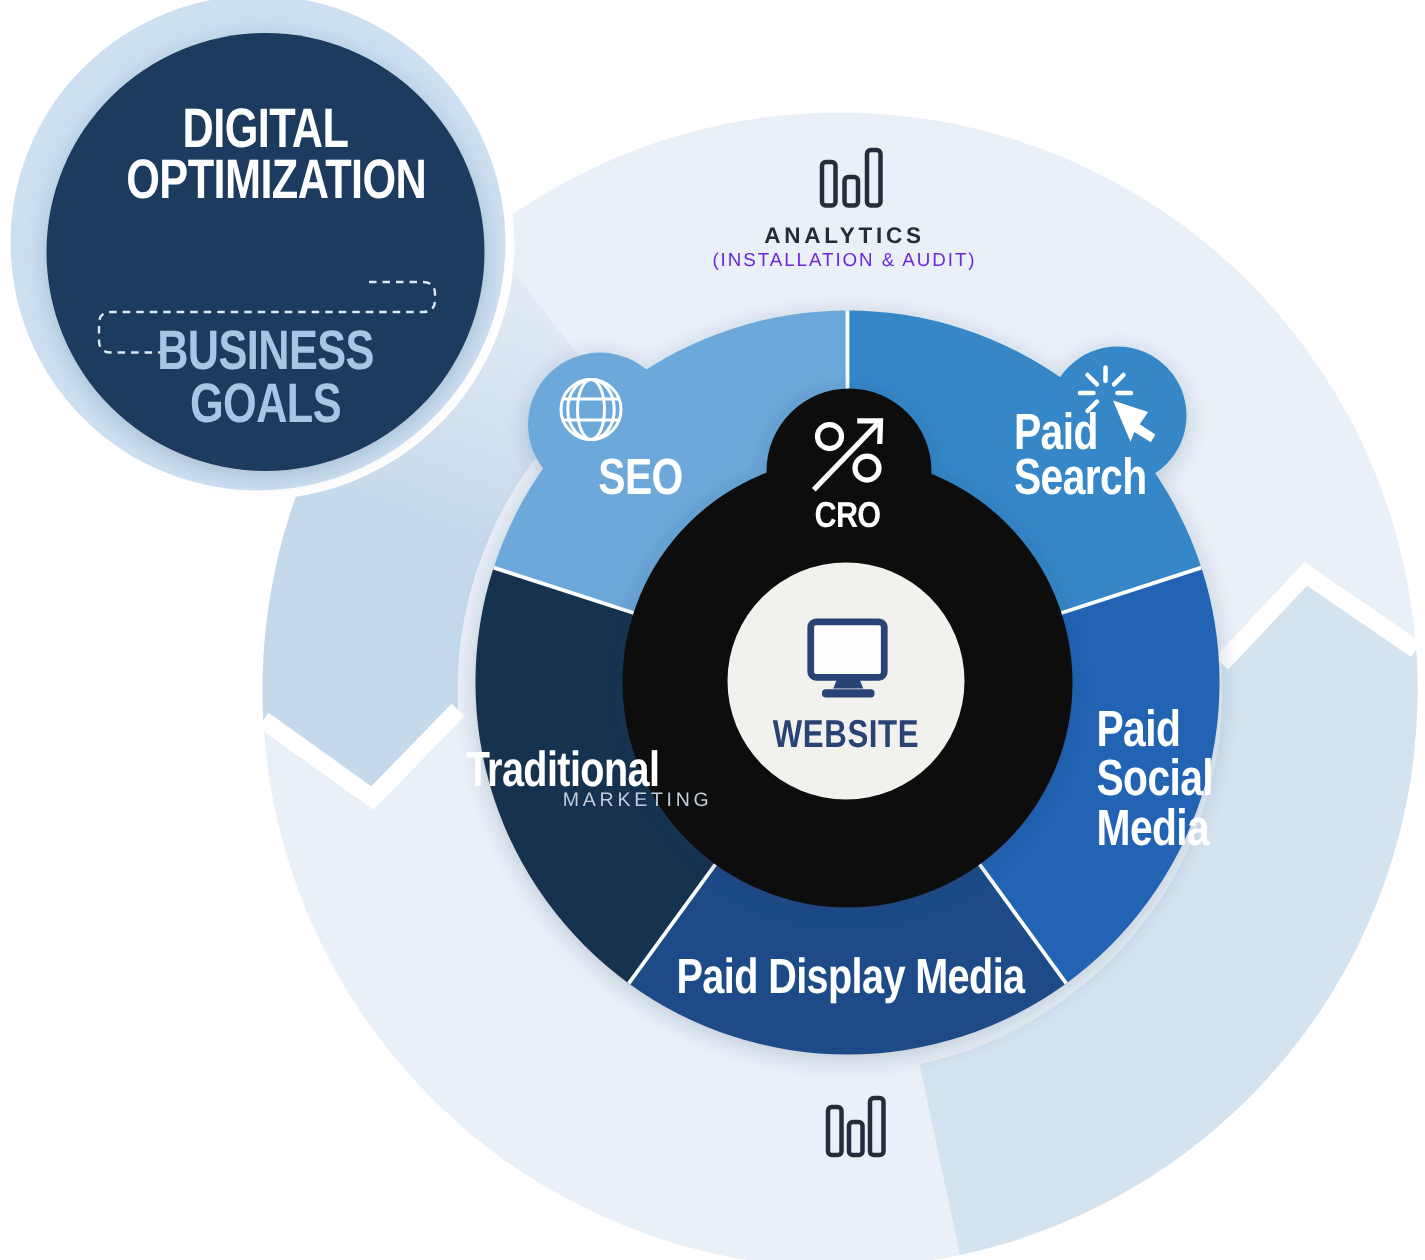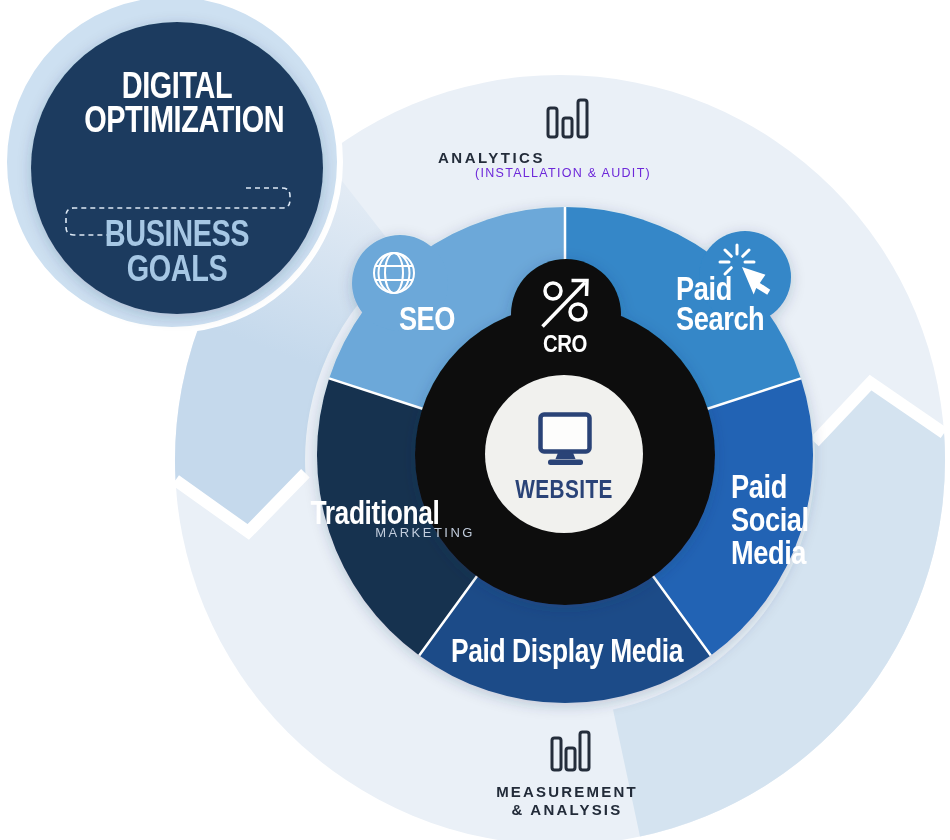--- a/index.html
+++ b/index.html
@@ -8,21 +8,21 @@
   #stage svg{position:absolute;left:0;top:0;}
   .lbl{position:absolute;white-space:pre-line;}
   .hl{font-weight:700;color:#ffffff;letter-spacing:-0.5px;}
   .cx{text-align:center;transform:scaleX(0.78);}
   .cx8{text-align:center;transform:scaleX(0.8);}
   .lx8{text-align:left;transform:scaleX(0.8);transform-origin:left center;}
   .badge-title{left:58px;top:69px;width:238px;font-size:37px;line-height:33.5px;}
   .badge-sub{left:50px;top:148px;width:250px;font-size:20px;line-height:21.5px;
              font-family:"DejaVu Serif",serif;font-style:italic;color:#d8e5f3;text-align:center;}
   .badge-goal{left:55px;top:216px;width:244px;font-size:37px;line-height:35px;color:#a6c7e4;}
-  .top-title{left:438px;top:149px;width:250px;font-size:15px;font-weight:700;
+  .top-title{left:438px;top:149px;width:250px;text-align:center;font-size:15px;font-weight:700;
              letter-spacing:2.5px;color:#232c3a;}
   .top-sub{left:438px;top:166px;width:250px;text-align:center;font-size:12.5px;
            letter-spacing:1.3px;color:#6d28d9;}
   .seo-lbl{left:377px;top:301px;width:100px;font-size:34px;line-height:34px;}
   .ps-lbl{left:676px;top:273px;width:150px;font-size:34px;line-height:30px;}
   .psm-lbl{left:731px;top:470px;width:150px;font-size:34px;line-height:33px;}
   .pdm-lbl{left:415px;top:634px;width:304px;font-size:33px;line-height:33px;}
   .trad-lbl{left:275px;top:496px;width:200px;font-size:33px;line-height:33px;}
   .trad-sub{left:275px;top:525px;width:200px;text-align:right;font-size:13px;
             letter-spacing:2.5px;color:#c2cddd;}
@@ -137,15 +137,13 @@
 <div class="lbl hl lx8 psm-lbl">Paid
 Social
 Media</div>
 <div class="lbl hl cx8 pdm-lbl">Paid Display Media</div>
 <div class="lbl hl cx8 trad-lbl">Traditional</div>
 <div class="lbl trad-sub">MARKETING</div>
 
 <div class="lbl hl cro-lbl">CRO</div>
 <div class="lbl hl cx8 web-lbl">WEBSITE</div>
 
-<div class="lbl bot-title">MEASUREMENT</div>
-<div class="lbl bot-sub">&amp; ANALYSIS</div>
 </div>
 
 </body></html>

